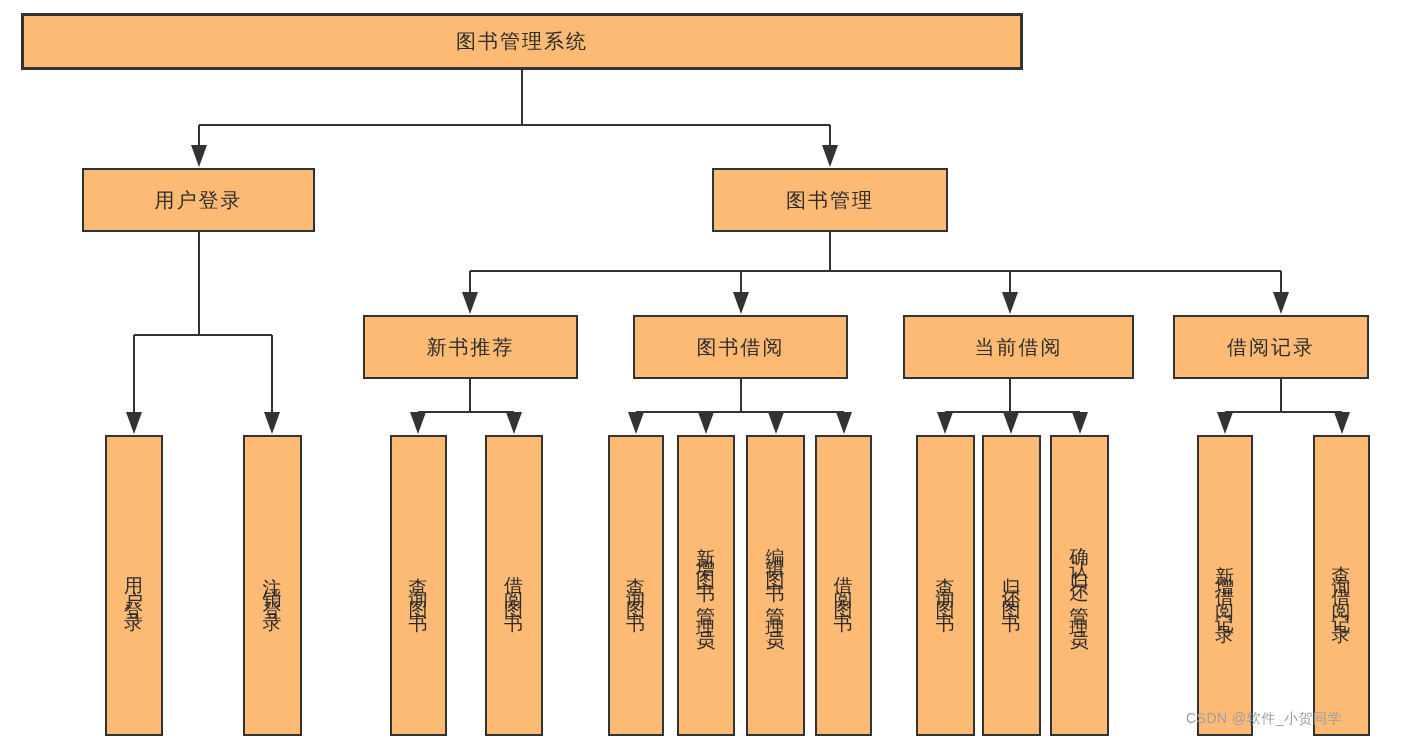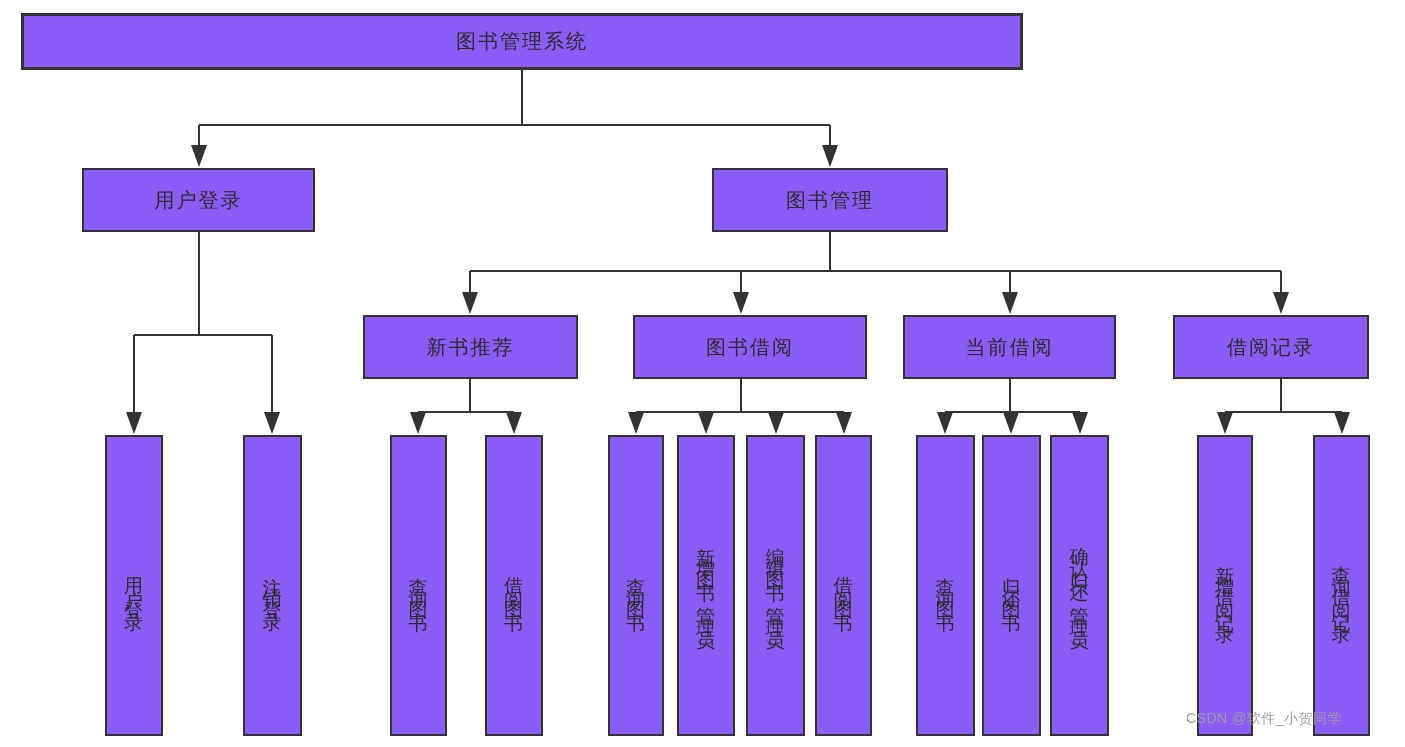--- a/index.html
+++ b/index.html
@@ -10,21 +10,21 @@
     background: var(--color-background, #ffffff);
     font-family: "Liberation Sans", "DejaVu Sans", sans-serif;
     overflow: hidden;
   }
   .wires { position: absolute; left: 0; top: 0; z-index: 1; }
   .wire  { fill: none; stroke: var(--color-line, #333333); stroke-width: 2; }
   .arrow { fill: var(--color-line, #333333); stroke: none; }
   .box {
     position: absolute;
     box-sizing: border-box;
-    background: #8b5cf6;
+    background: #fdba74;
     border: 2px solid var(--color-line, #333333);
     display: flex;
     align-items: center;
     justify-content: center;
     color: var(--color-text, #2b2b2b);
     z-index: 2;
   }
   .root-box { border-width: 3px; }
   .h-label {
     font-size: 20px;
@@ -105,24 +105,24 @@
   <div class="box" style="left:82px;top:168px;width:233px;height:64px">
     <span class="h-label">用户登录</span>
   </div>
   <div class="box" style="left:363px;top:315px;width:215px;height:64px">
     <span class="h-label">新书推荐</span>
   </div>
 
   <div class="box" style="left:712px;top:168px;width:236px;height:64px">
     <span class="h-label">图书管理</span>
   </div>
-  <div class="box" style="left:633px;top:315px;width:234px;height:64px">
+  <div class="box" style="left:633px;top:315px;width:215px;height:64px">
     <span class="h-label">图书借阅</span>
   </div>
-  <div class="box" style="left:903px;top:315px;width:213px;height:64px">
+  <div class="box" style="left:903px;top:315px;width:231px;height:64px">
     <span class="h-label">当前借阅</span>
   </div>
   <div class="box" style="left:1173px;top:315px;width:196px;height:64px">
     <span class="h-label">借阅记录</span>
   </div>
 
   <div class="box" style="left:105px;top:435px;width:58px;height:301px">
     <span class="v-label">用户登录</span>
   </div>
   <div class="box" style="left:243px;top:435px;width:59px;height:301px">

